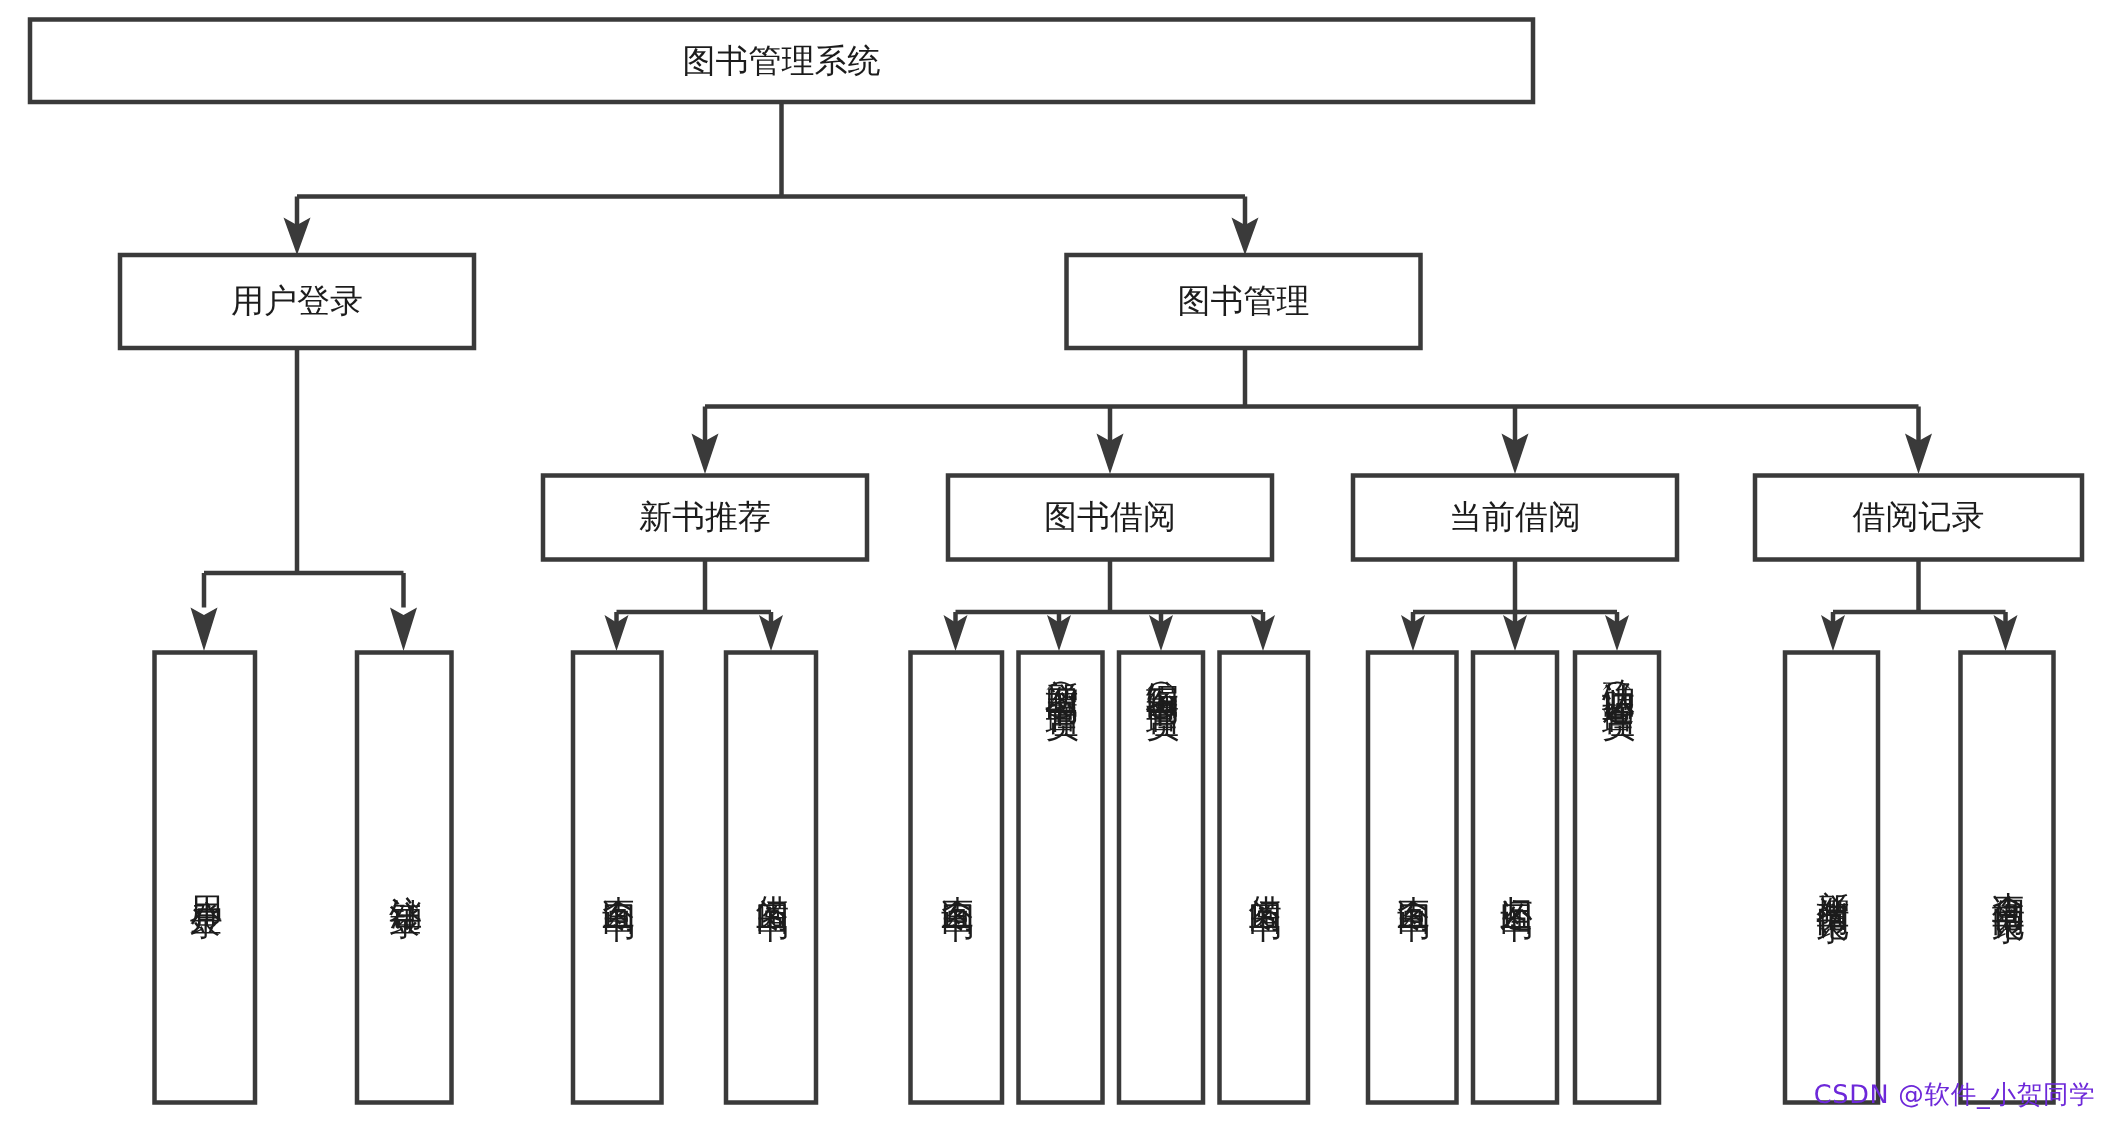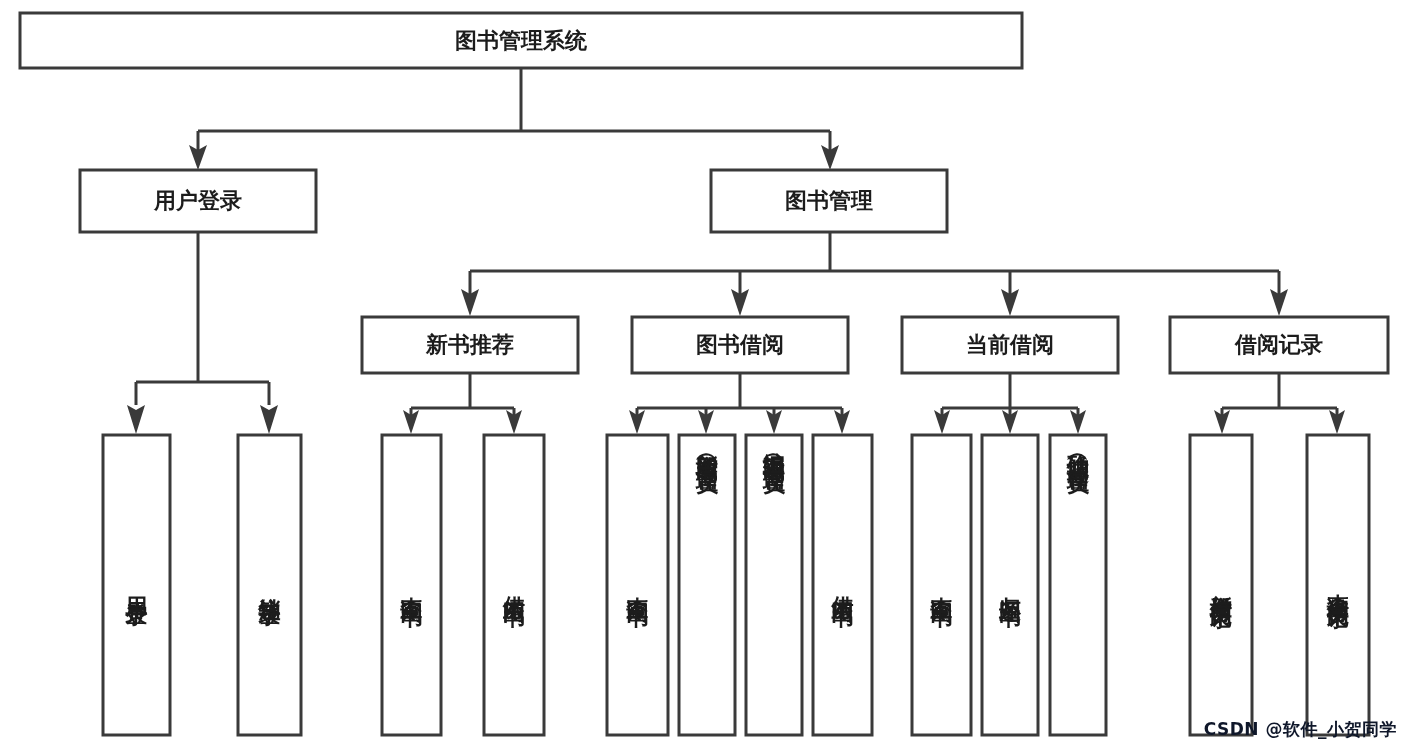--- a/index.html
+++ b/index.html
@@ -11,21 +11,20 @@
     width: 1405px;
     height: 747px;
     font-family: "DejaVu Sans", "Liberation Sans", sans-serif;
     overflow: hidden;
     position: relative;
   }
   #diagram-root {
     position: relative;
     width: 1405px;
     height: 747px;
-    font-weight: bold;
   }
   svg#flow {
     position: absolute;
     top: 0;
     left: 0;
     width: 1405px;
     height: 747px;
   }
   .box-rect {
     fill: #ffffff;
@@ -65,21 +64,21 @@
     letter-spacing: 3px;
     line-height: 1;
     white-space: nowrap;
   }
   .watermark {
     position: absolute;
     right: 8px;
     bottom: 6px;
     font-family: "DejaVu Sans", "Liberation Sans", sans-serif;
     font-size: 17px;
-    color: #0f172a;
+    color: #6d28d9;
     white-space: nowrap;
     letter-spacing: 0.5px;
   }
 </style>
 </head>
 <body>
 
 <div id="diagram-root">
 
   <svg id="flow" viewBox="0 0 1405 747">

